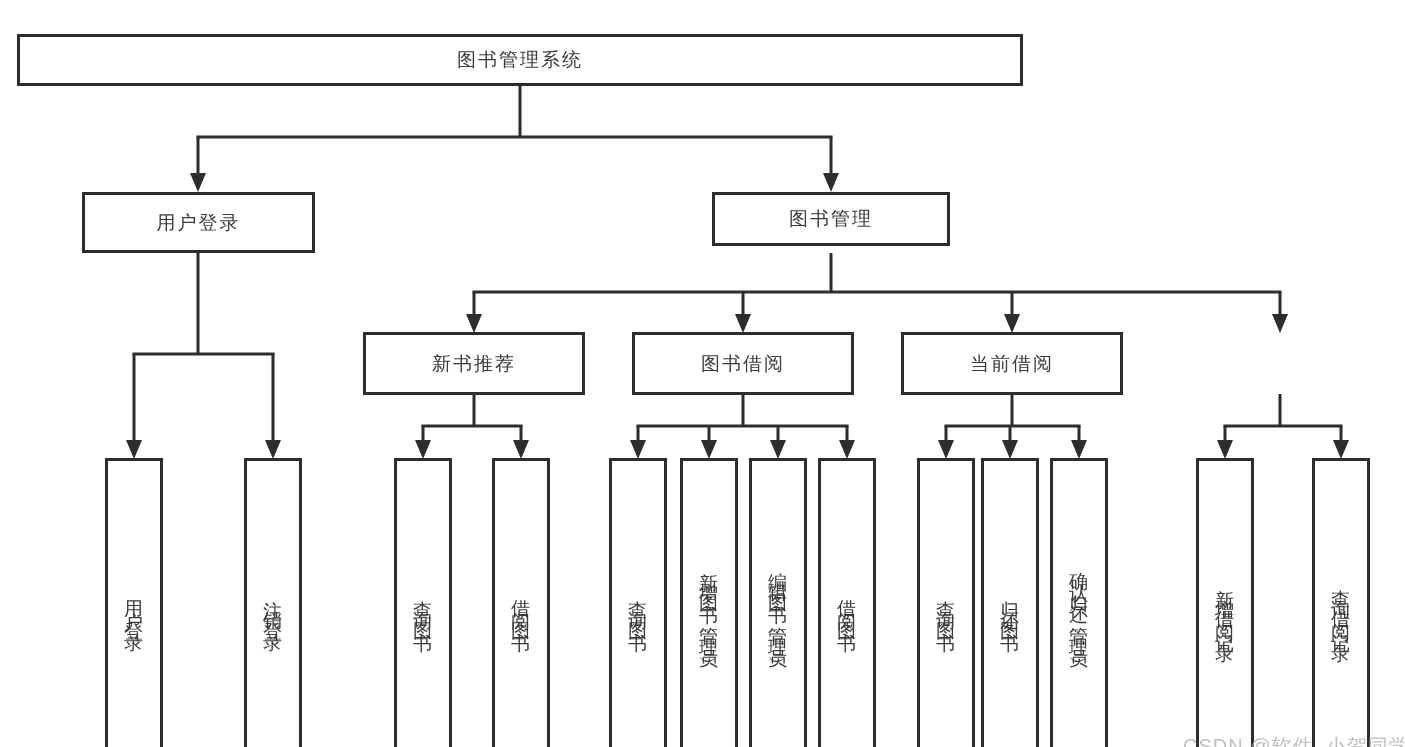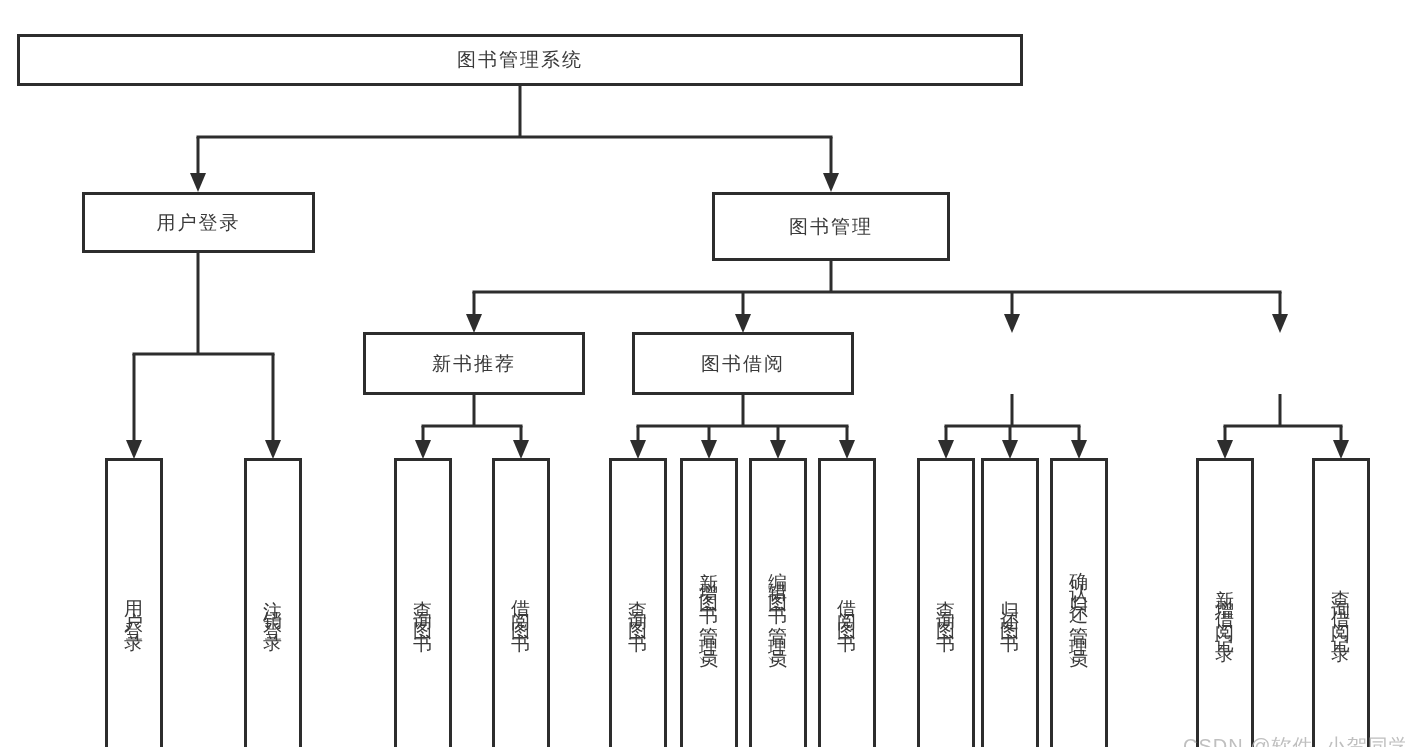--- a/index.html
+++ b/index.html
@@ -82,24 +82,25 @@
       <line x1="1223.5" y1="406" x2="1342.5" y2="406" stroke="#2d2d2d" stroke-width="3"></line>
       <line x1="1225" y1="406" x2="1225" y2="425" stroke="#2d2d2d" stroke-width="3"></line>
       <polygon points="1217,420 1233,420 1225,439" fill="#2d2d2d"></polygon>
       <line x1="1341" y1="406" x2="1341" y2="425" stroke="#2d2d2d" stroke-width="3"></line>
       <polygon points="1333,420 1349,420 1341,439" fill="#2d2d2d"></polygon>
     </svg>
 
   <div class="node h" style="left:17px;top:14px;width:1006px;height:52px">图书管理系统</div>
 
   <div class="node h" style="left:82px;top:172px;width:233px;height:61px">用户登录</div>
-  <div class="node h" style="left:712px;top:172px;width:238px;height:69px">图书管理</div>
+  <div class="node h" style="left:712px;top:172px;width:238px;height:54px">图书管理</div>
 
   <div class="node h" style="left:632px;top:312px;width:222px;height:63px">图书借阅</div>
   <div class="node h" style="left:363px;top:312px;width:222px;height:63px">新书推荐</div>
+  <div class="node h" style="left:901px;top:312px;width:222px;height:63px">当前借阅</div>
 
   <div class="node v" style="left:105px;top:438px;width:58px;height:297px">用户登录</div>
   <div class="node v" style="left:244px;top:438px;width:58px;height:297px">注销登录</div>
 
   <div class="node v" style="left:394px;top:438px;width:58px;height:297px">查询图书</div>
   <div class="node v" style="left:492px;top:438px;width:58px;height:297px">借阅图书</div>
 
   <div class="node v" style="left:609px;top:438px;width:58px;height:297px">查询图书</div>
   <div class="node v" style="left:680px;top:438px;width:58px;height:297px">新增图书（管理员）</div>
   <div class="node v" style="left:749px;top:438px;width:58px;height:297px">编辑图书（管理员）</div>

